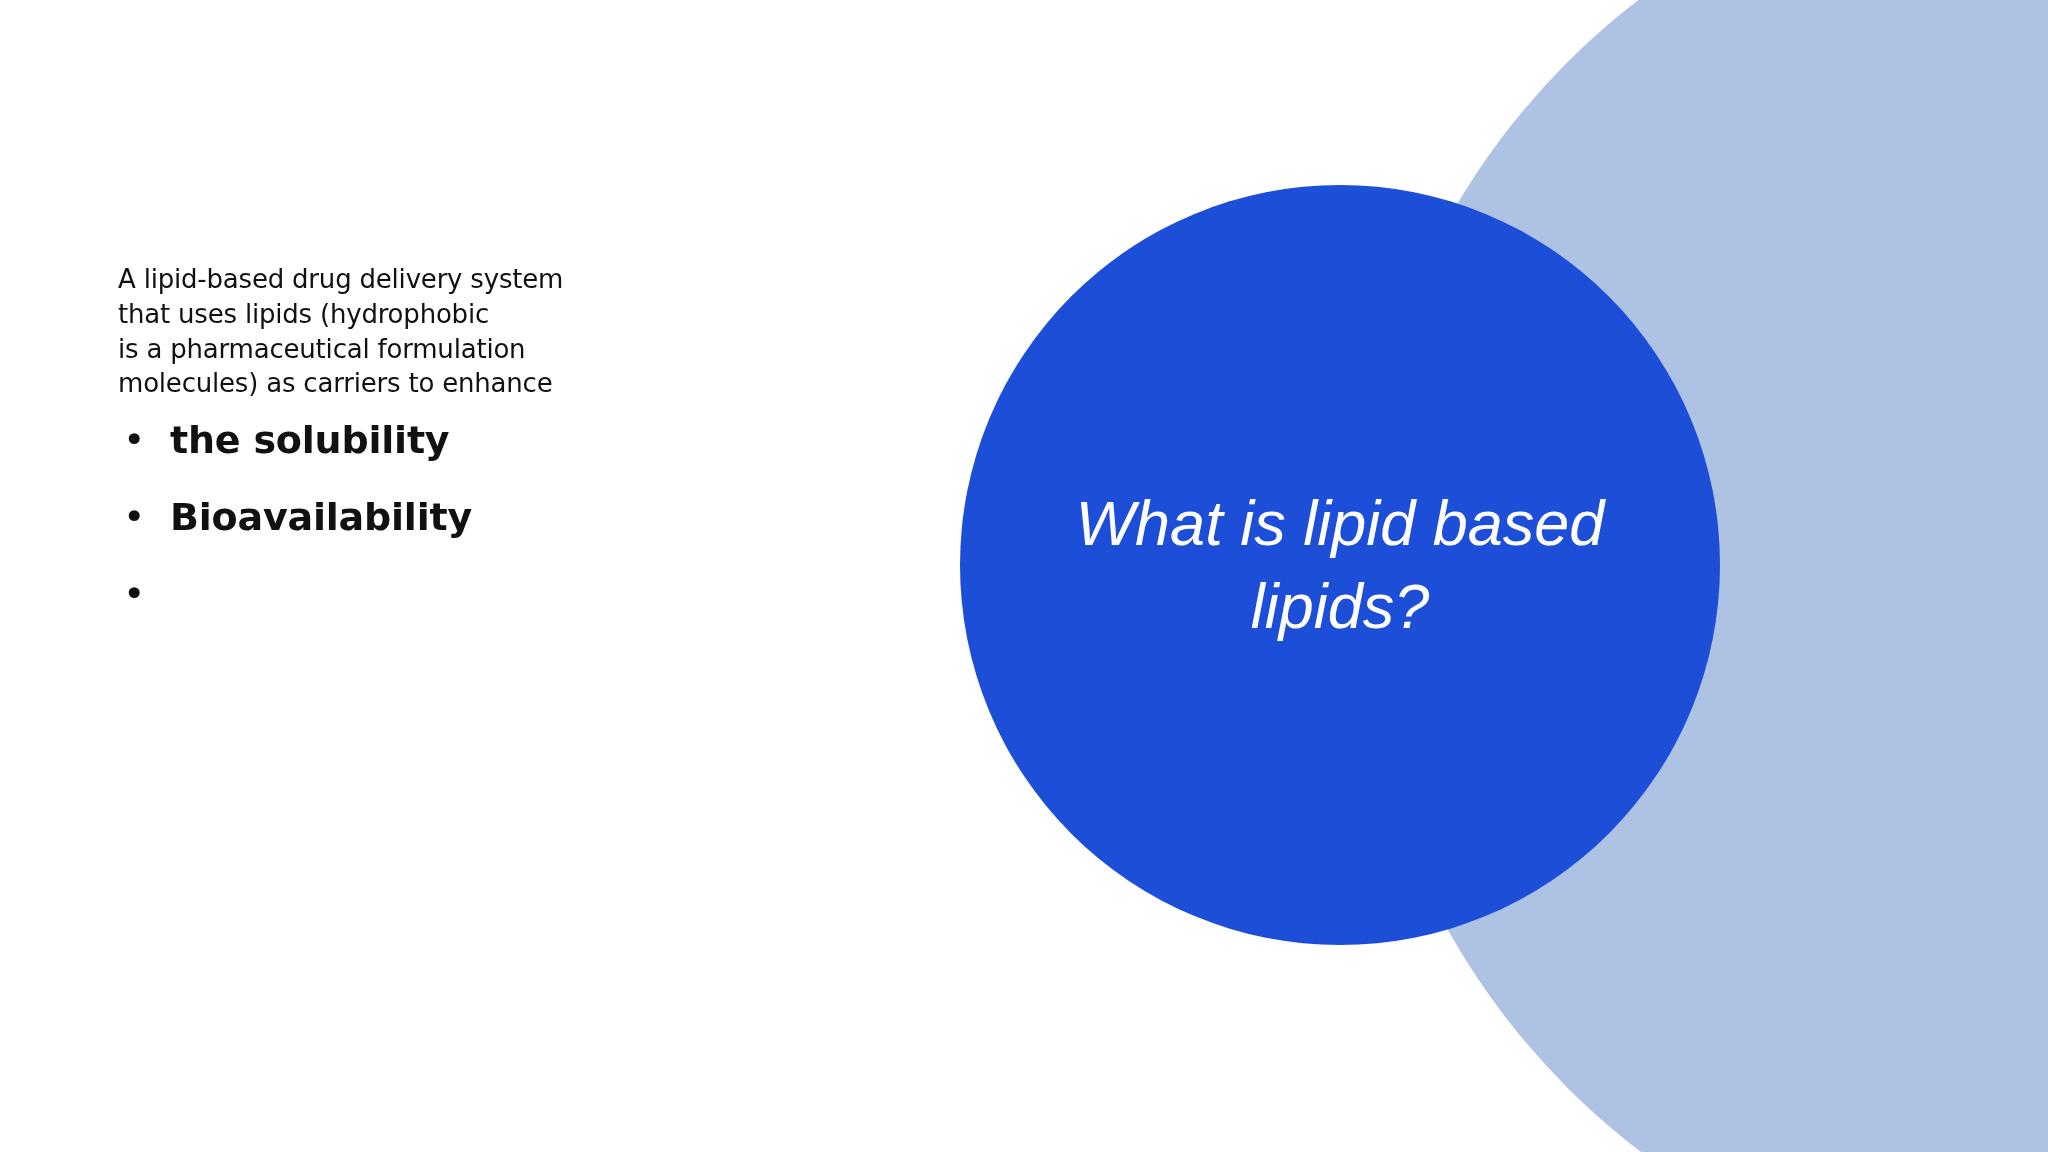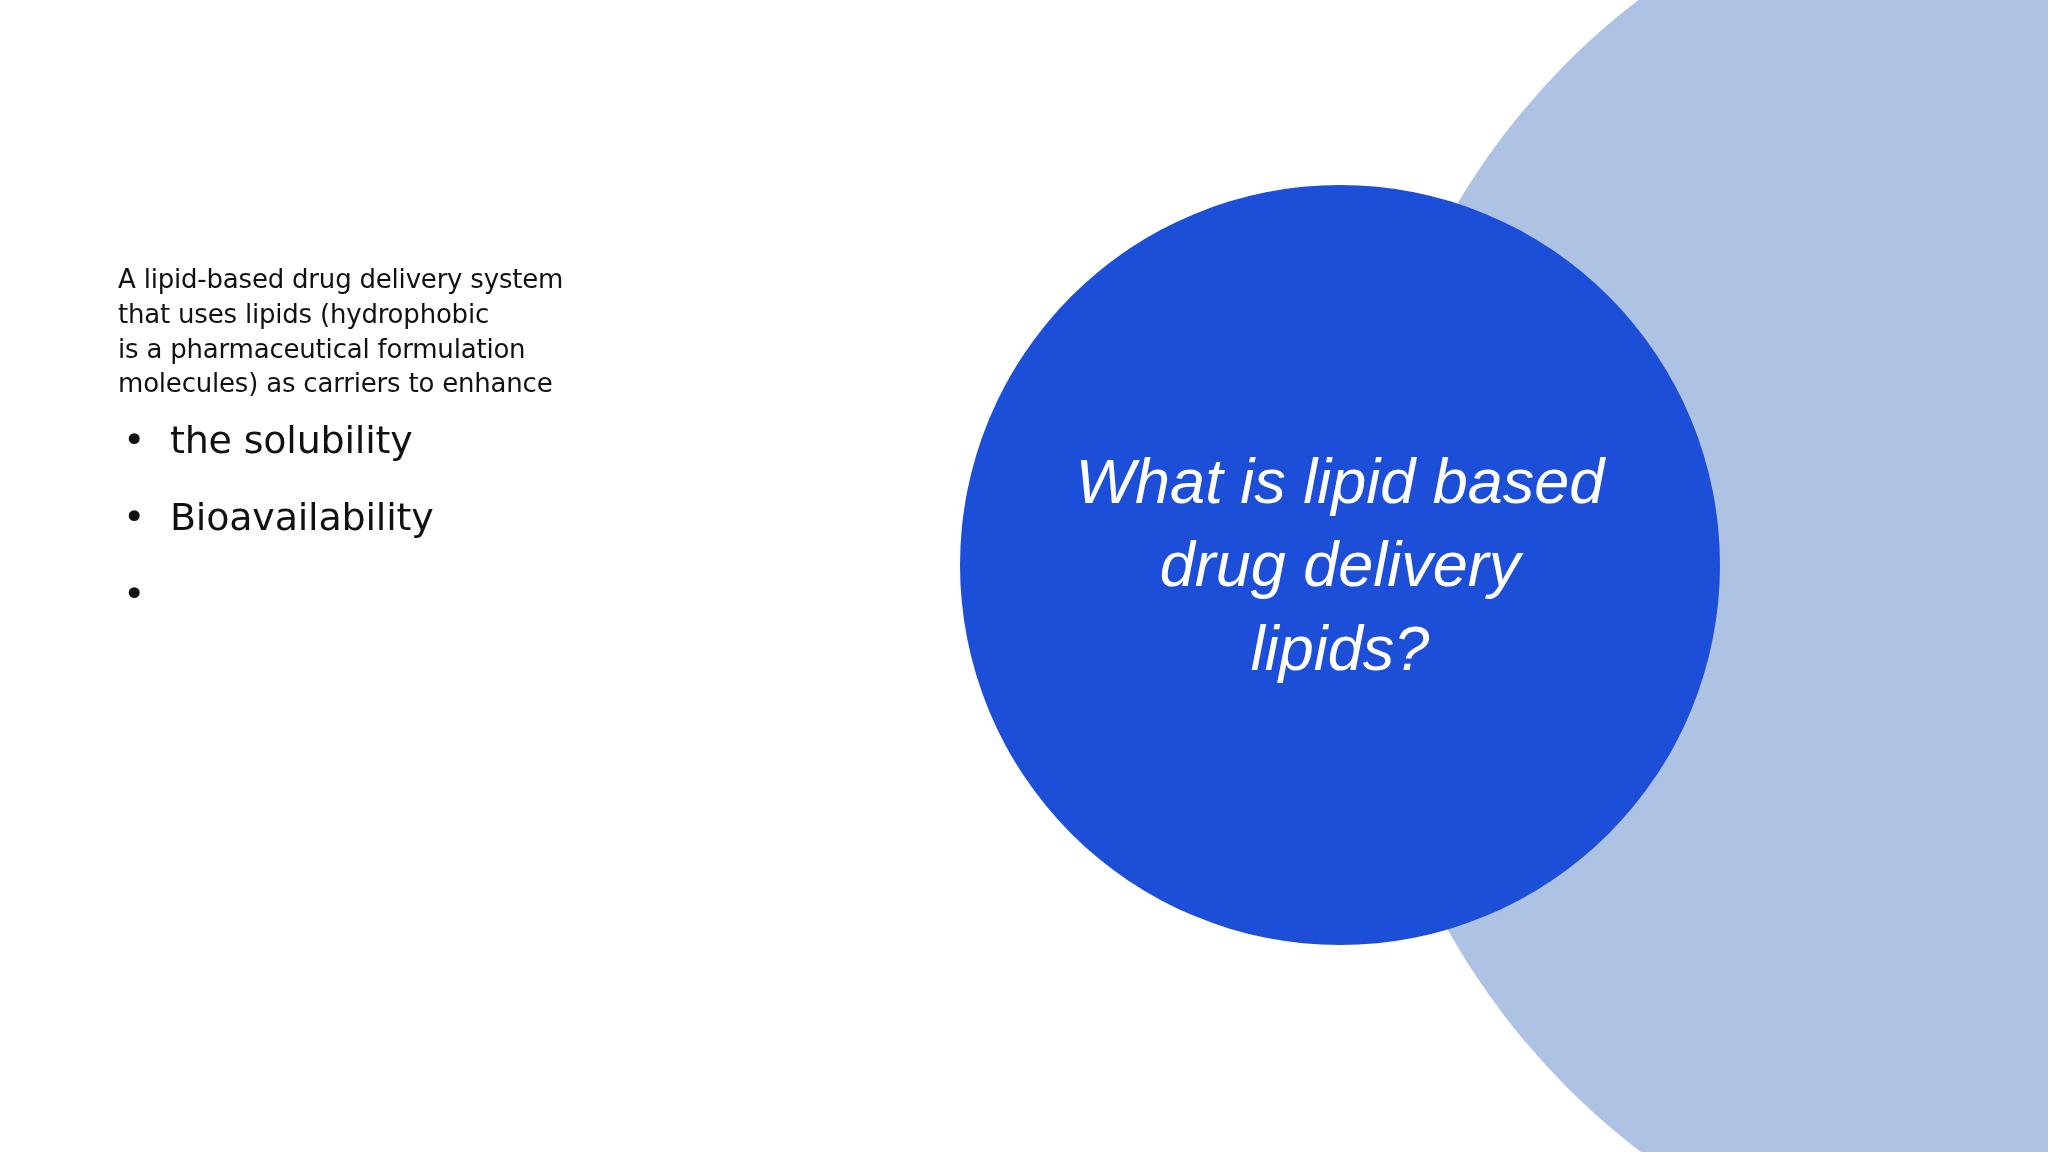--- a/index.html
+++ b/index.html
@@ -95,36 +95,36 @@
   .bullet-marker {
     position: absolute;
     left: 5px;
     top: 0;
     font-size: 38px;
     line-height: 1.34;
     color: #111111;
   }
   .bullet-text {
     display: block;
+    font-weight: bold;
   }
   .bullet-text .bline {
     display: block;
   }
 </style>
 </head>
 <body>
 
 <div id="slide">
 
   <div id="blue-blob"></div>
 
   <div id="dark-circle">
     <div id="dark-circle-text">
       <span class="cline">What is lipid based</span>
-      <span class="cline">drug delivery</span>
       <span class="cline">lipids?</span>
     </div>
   </div>
 
   <div id="body-copy">
 
     <p id="intro-paragraph">
       <span class="pline">A lipid-based drug delivery system</span>
       <span class="pline">that uses lipids (hydrophobic</span>
       <span class="pline">is a pharmaceutical formulation</span>

